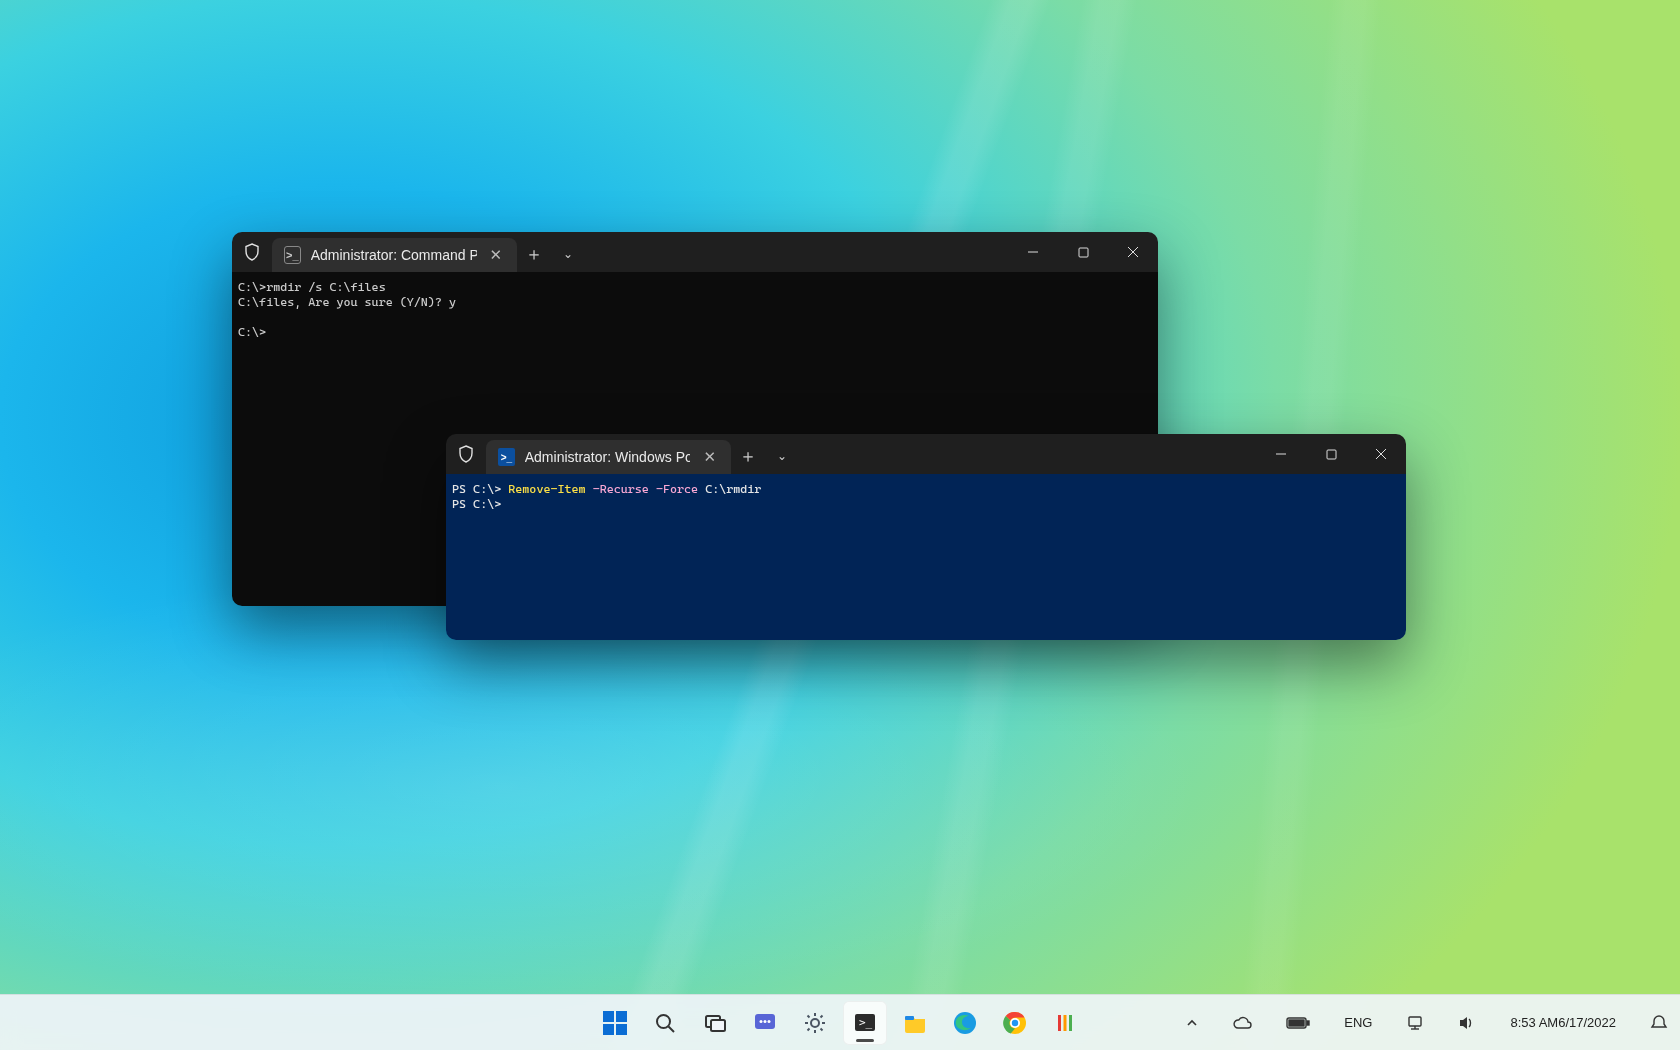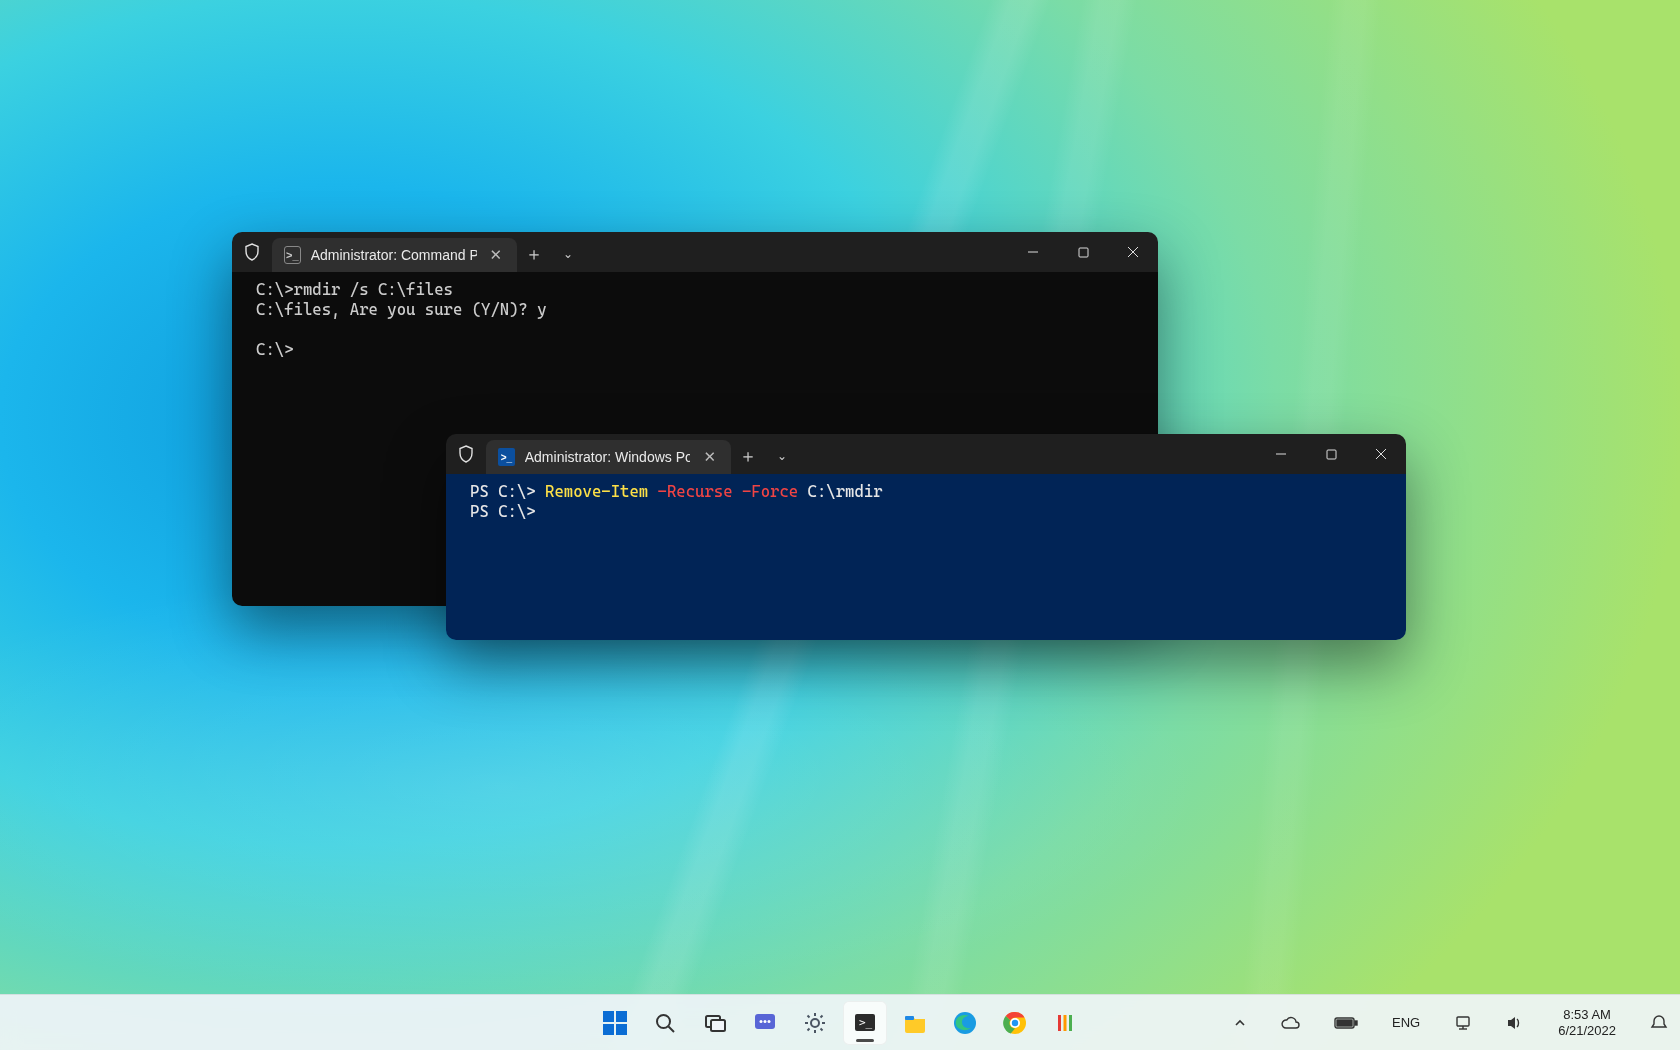--- a/index.html
+++ b/index.html
@@ -71,31 +71,31 @@
   }
   .titlebar .tab-chevron { font-size: 12px; }
   .titlebar .spacer { flex: 1; }
   .titlebar .winbtn {
     width: 50px; display: flex; align-items: center; justify-content: center;
     color: #ddd;
   }
 
   .term-body {
     flex: 1;
-    padding: 8px 24px;
+    padding: 8px 6px;
     font-family: "Cascadia Mono", Consolas, "Courier New", monospace;
-    font-size: 16px;
+    font-size: 12px;
     line-height: 1.25;
     white-space: pre;
     color: #cccccc;
   }
   .cmd-body { background: #0c0c0c; color: #cccccc; }
   .ps-body  { background: #012456; color: #e6e6e6; }
   .ps-body .cmdlet { color: #fde047; }
-  .ps-body .param  { color: #ef4444; }
+  .ps-body .param  { color: #f9a8d4; }
 
   
   .taskbar {
     position: absolute; left: 0; right: 0; bottom: 0;
     height: 56px;
     background: rgba(240,244,249,0.92);
     backdrop-filter: blur(10px);
     border-top: 1px solid rgba(0,0,0,0.08);
     display: flex; align-items: center;
   }
@@ -111,21 +111,21 @@
   .taskbar .icon.active { background: rgba(255,255,255,0.7); box-shadow: inset 0 0 0 1px rgba(0,0,0,0.05); }
   .taskbar .icon.active::after{content:"";position:absolute;bottom:3px;width:18px;height:3px;border-radius:2px;background:#4a4a4a;}
   .taskbar .icon { position: relative; }
 
   .tray {
     position: absolute; right: 8px; height: 100%;
     display: flex; align-items: center; gap: 26px;
     color: #222; font-size: 13px;
   }
   .tray .tray-item { display:flex; align-items:center; justify-content:center; padding:0 4px; height:44px; }
-  .tray .clock { text-align: right; line-height: 1.2; font-size: 13px; flex-direction: column; }
+  .tray .clock { text-align: right; line-height: 1.2; font-size: 13px; }
   .tray svg { display:block; }
 
   
   .startbtn svg { width:30px; height:30px; }
 </style>
 </head>
 <body>
 
 <div class="win" style="left:232px; top:232px; width:926px; height:374px;">
   <div class="titlebar">
@@ -312,21 +312,21 @@
         </svg>
     </div>
     <div class="tray-item">
       <svg width="18" height="16" viewBox="0 0 18 16" fill="#333">
           <path d="M2 5h3l4-3v12l-4-3H2z"></path>
           <path d="M11 4c2 1.5 2 6.5 0 8" fill="none" stroke="#333" stroke-width="1.4"></path>
         </svg>
     </div>
     <div class="tray-item clock">
       <div>8:53 AM</div>
-      <div>6/21/2022</div>
+      <div>6/17/2022</div>
     </div>
     <div class="tray-item">
       <svg width="18" height="18" viewBox="0 0 18 18" fill="none" stroke="#333" stroke-width="1.4">
           <path d="M9 2a5 5 0 0 0-5 5v3l-2 3h14l-2-3V7a5 5 0 0 0-5-5z"></path>
         </svg>
     </div>
   </div>
 </div>
 
 </body></html>

